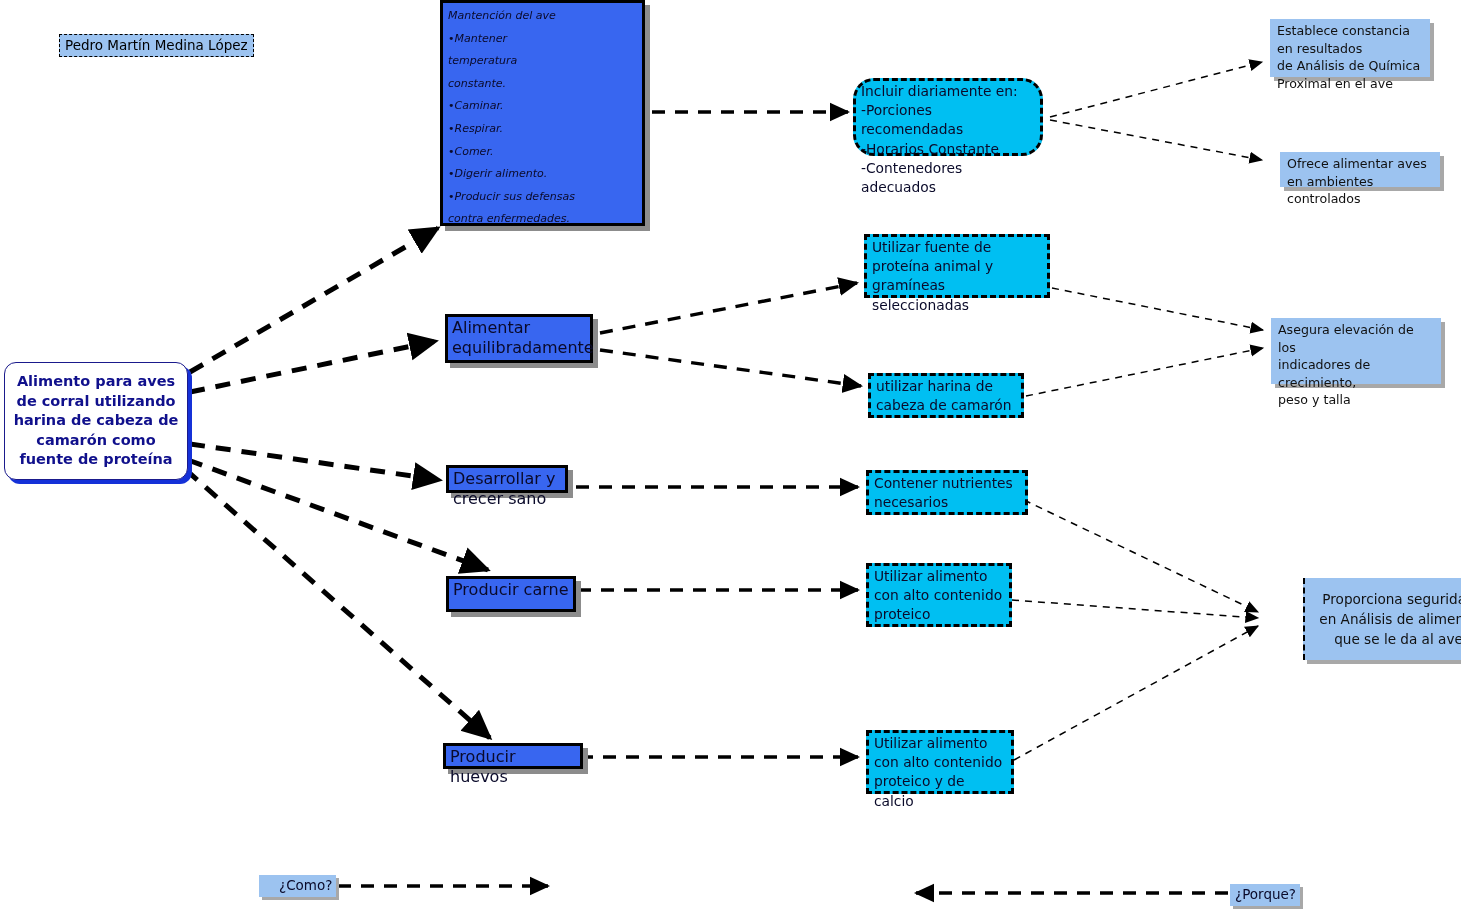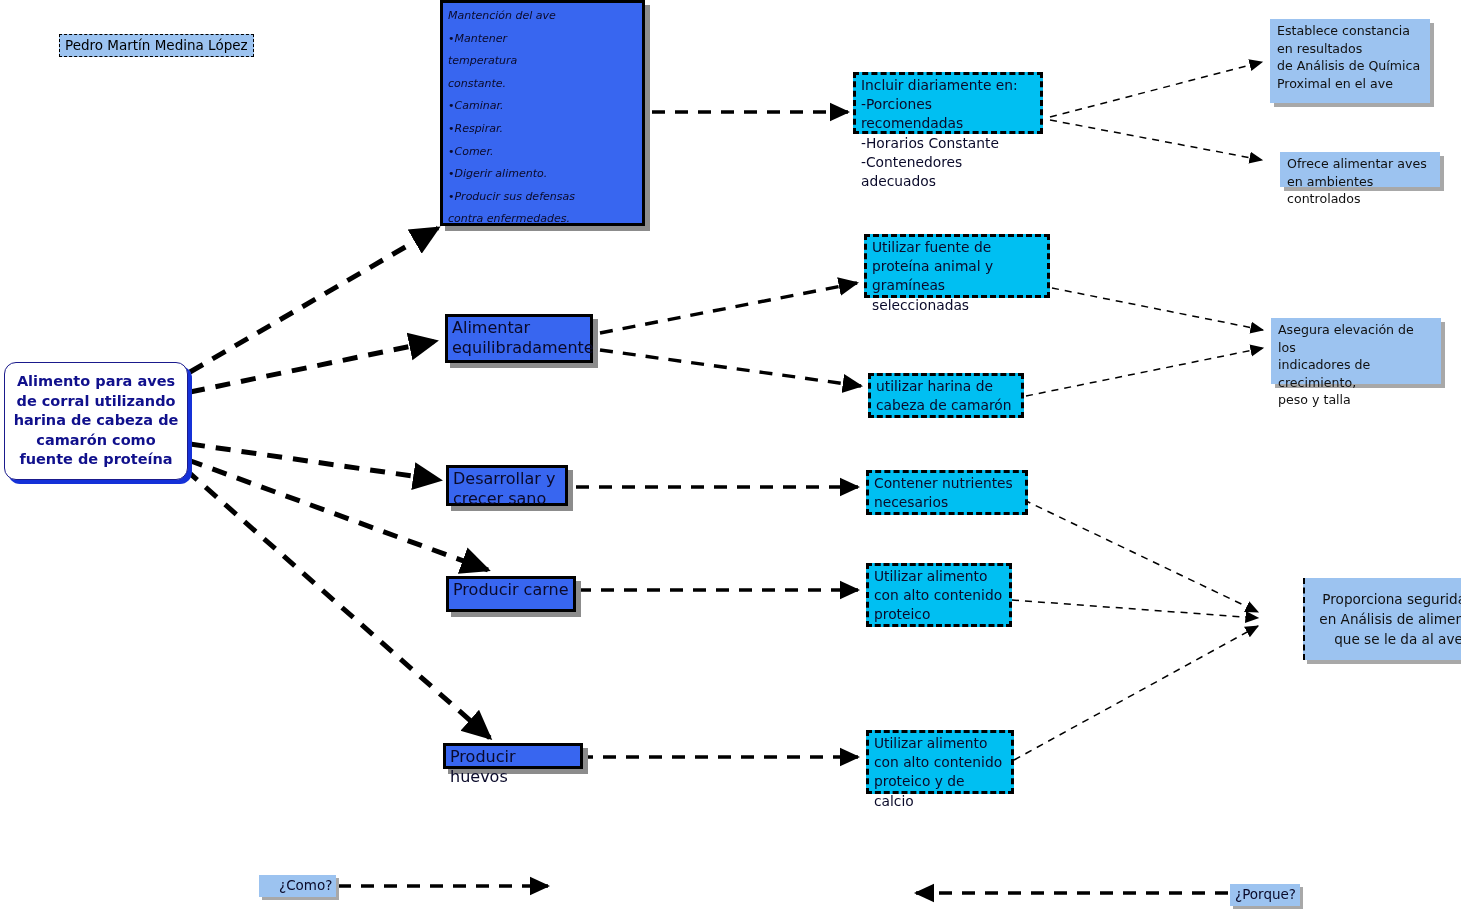--- a/index.html
+++ b/index.html
@@ -122,28 +122,28 @@
 •Caminar.
 •Respirar.
 •Comer.
 •Digerir alimento.
 •Producir sus defensas
 contra enfermedades.</div>
 
   <div class="node blue" style="left:445px;top:314px;width:148px;height:49px;white-space:pre-line;">Alimentar
 equilibradamente</div>
 
-  <div class="node blue" style="left:446px;top:465px;width:122px;height:41px;white-space:pre-line;">Desarrollar y
+  <div class="node blue" style="left:446px;top:465px;width:122px;height:28px;white-space:pre-line;">Desarrollar y
 crecer  sano</div>
 
   <div class="node blue" style="left:446px;top:576px;width:130px;height:36px;white-space:pre-line;">Producir carne</div>
 
   <div class="node blue" style="left:443px;top:743px;width:140px;height:26px;white-space:pre-line;">Producir huevos</div>
 
-  <div class="node cyan" style="left:853px;top:72px;width:190px;height:62px;white-space:pre-line;">Incluir diariamente en:
+  <div class="node cyan" style="left:853px;top:78px;width:190px;height:78px;white-space:pre-line;border-radius:21px;">Incluir diariamente en:
 -Porciones recomendadas
 -Horarios Constante
 -Contenedores adecuados</div>
 
   <div class="node cyan" style="left:864px;top:234px;width:186px;height:64px;white-space:pre-line;">Utilizar fuente de
 proteína animal y
 gramíneas seleccionadas</div>
 
   <div class="node cyan" style="left:868px;top:373px;width:156px;height:45px;white-space:pre-line;">utilizar harina de
 cabeza de camarón</div>
@@ -152,21 +152,21 @@
 necesarios</div>
 
   <div class="node cyan" style="left:866px;top:563px;width:146px;height:64px;white-space:pre-line;">Utilizar alimento
 con alto contenido
 proteico</div>
 
   <div class="node cyan" style="left:866px;top:730px;width:148px;height:64px;white-space:pre-line;">Utilizar alimento
 con alto contenido
 proteico y de calcio</div>
 
-  <div class="node pale" style="left:1270px;top:19px;width:160px;height:84px;white-space:pre-line;">Establece constancia
+  <div class="node pale" style="left:1270px;top:19px;width:160px;height:58px;white-space:pre-line;">Establece constancia
 en resultados
 de Análisis  de Química
 Proximal en el ave</div>
 
   <div class="node pale" style="left:1280px;top:152px;width:160px;height:35px;white-space:pre-line;">Ofrece  alimentar aves
 en ambientes controlados</div>
 
   <div class="node pale" style="left:1271px;top:318px;width:170px;height:66px;white-space:pre-line;">Asegura elevación de los
 indicadores de crecimiento,
 peso y talla</div>

